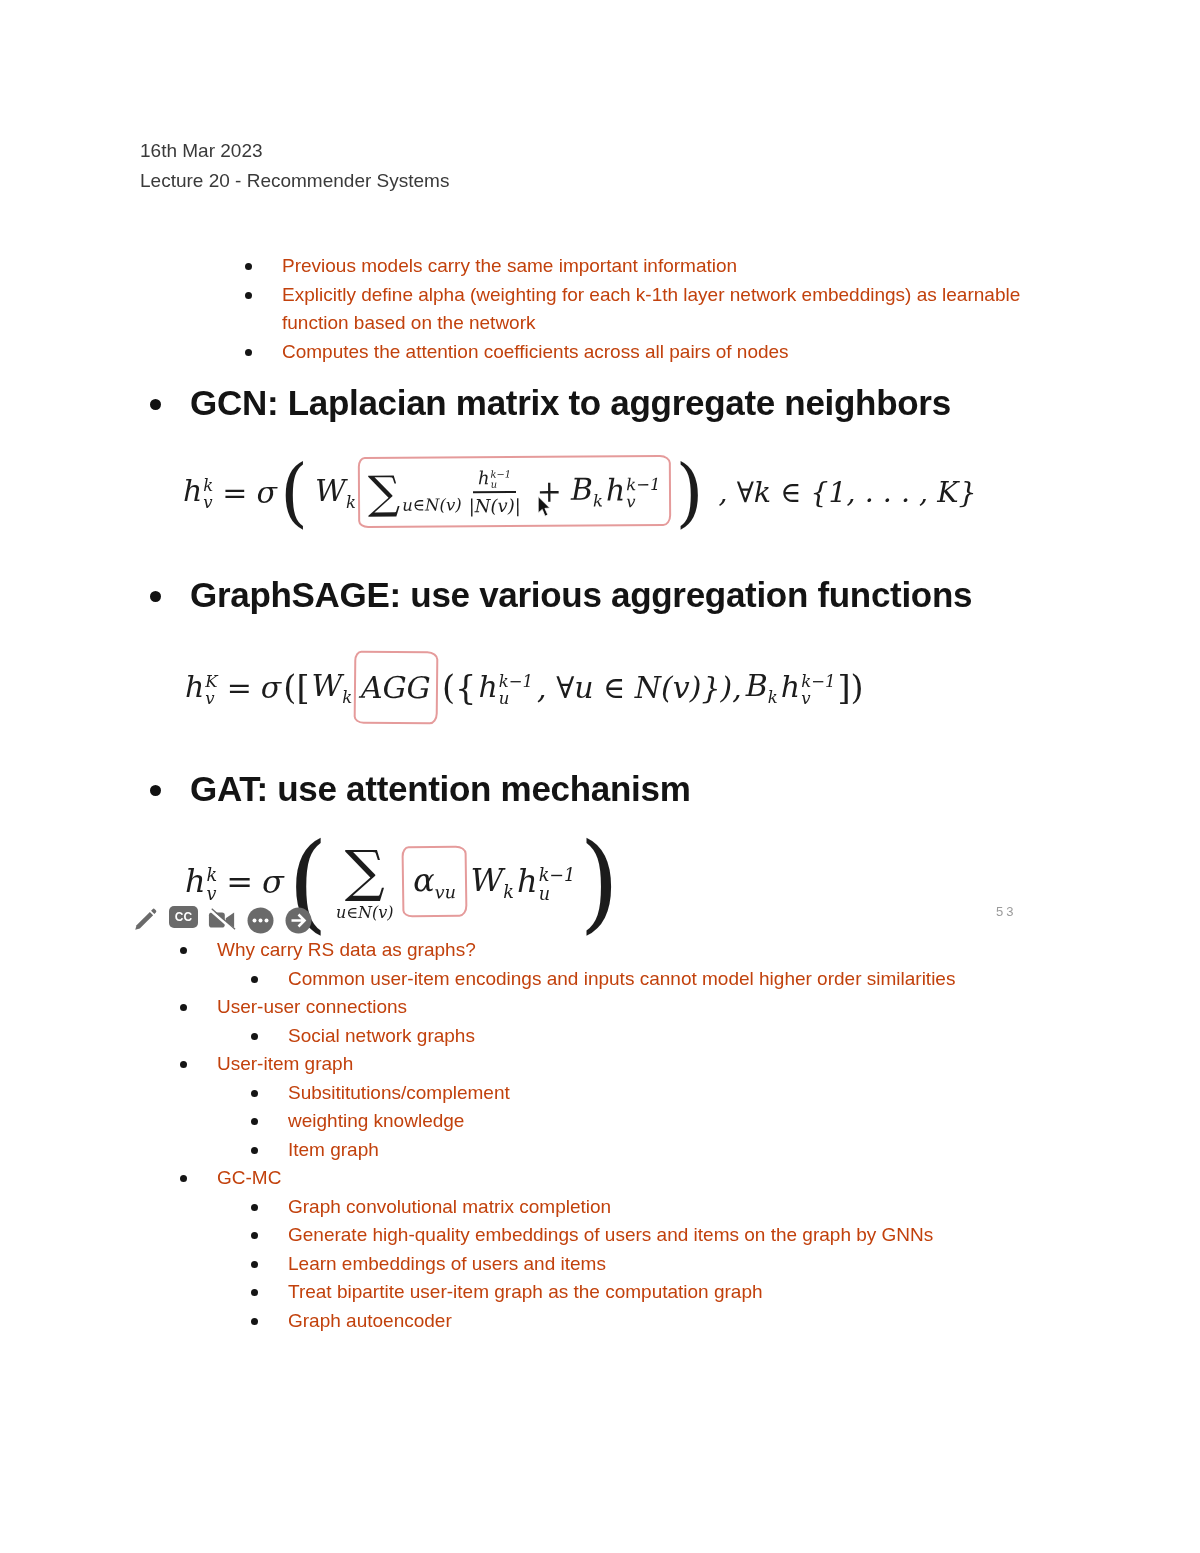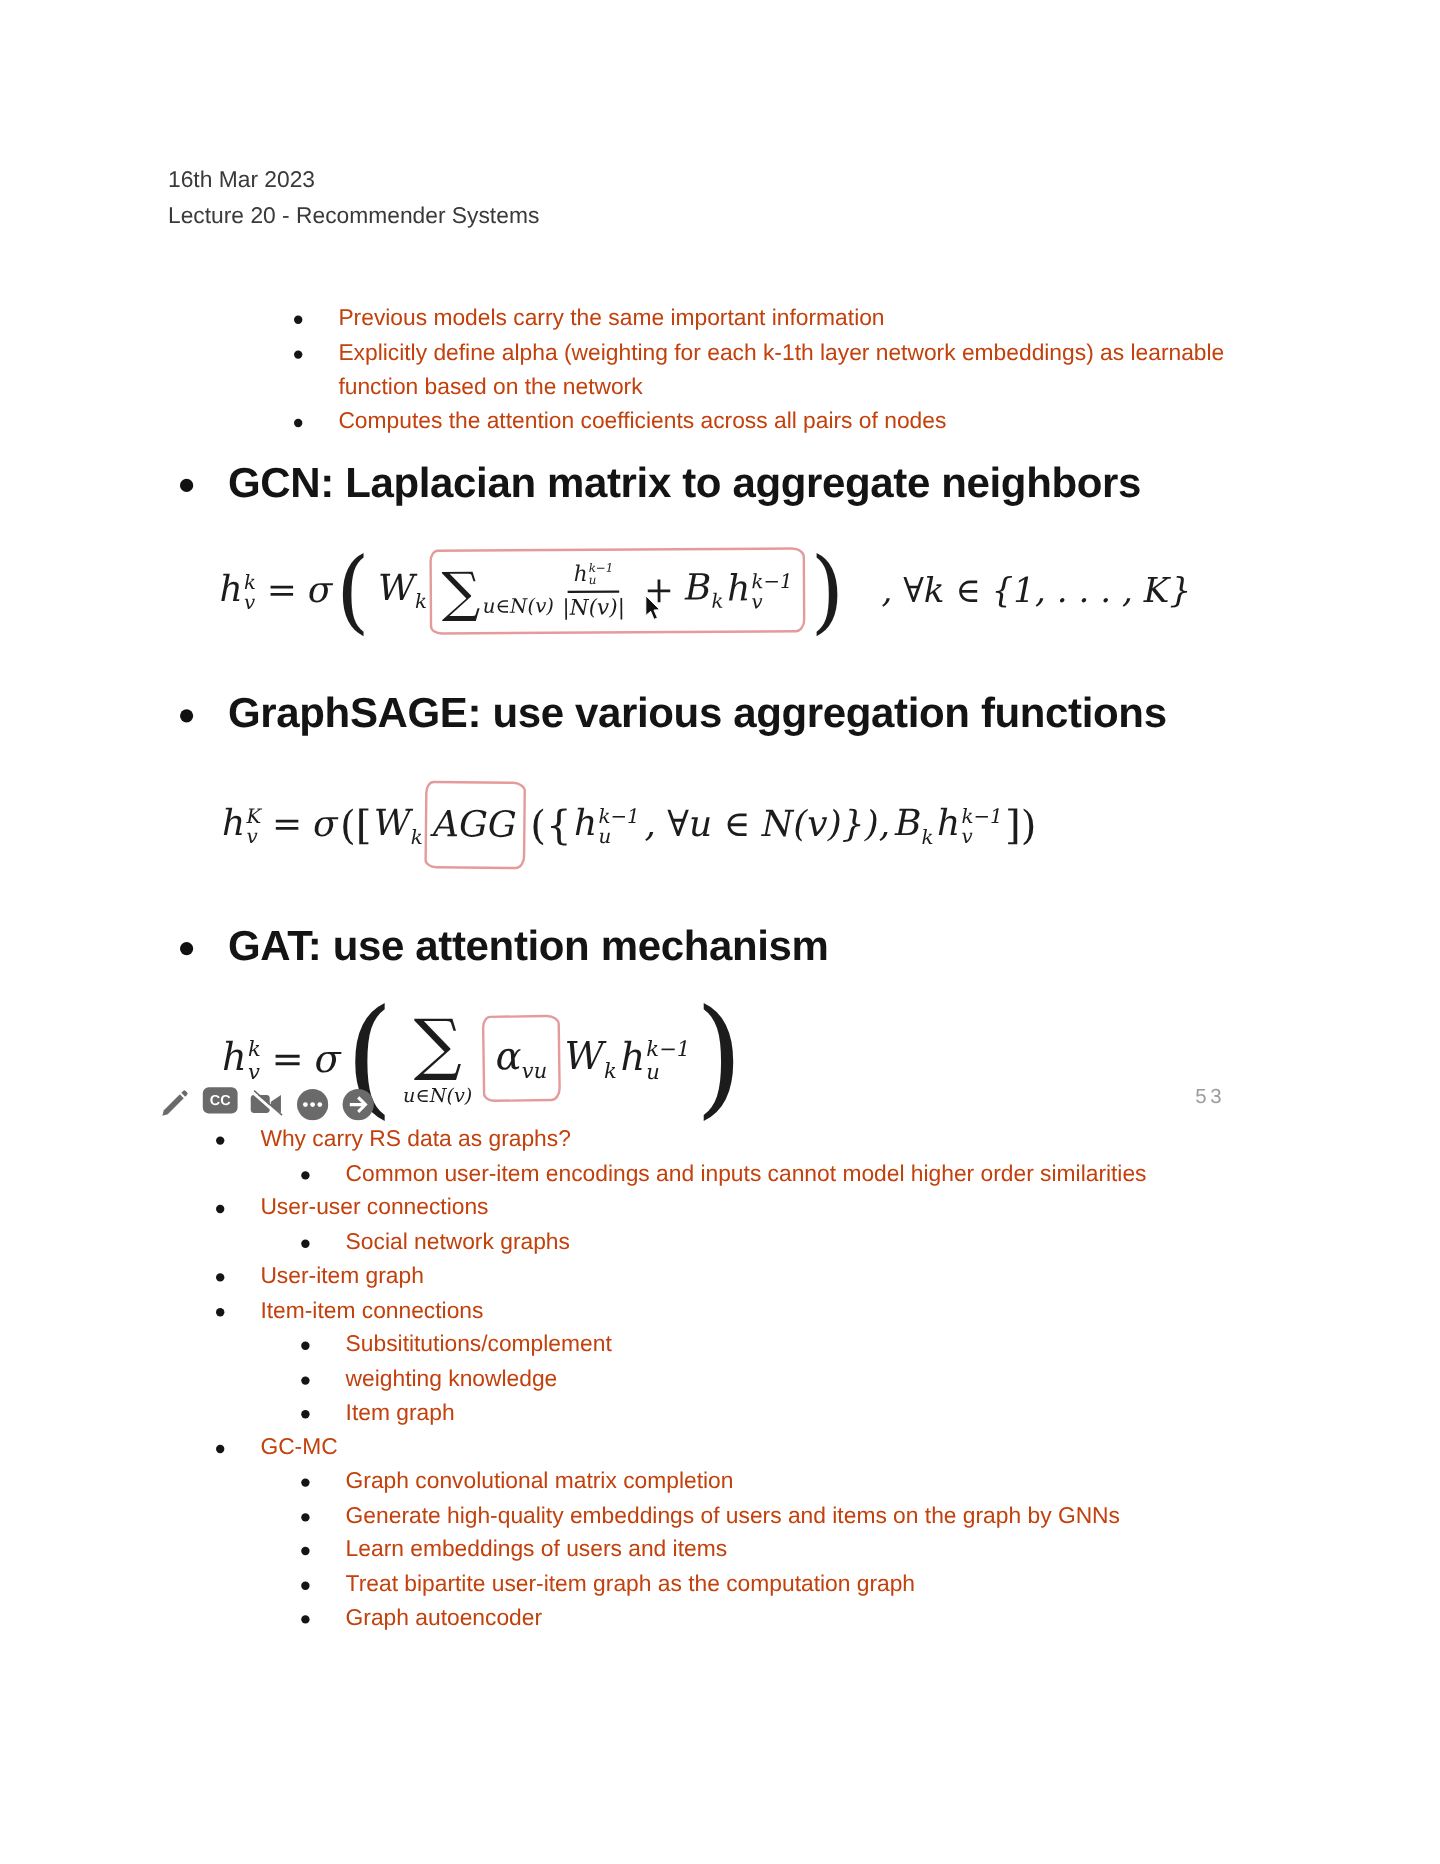--- a/index.html
+++ b/index.html
@@ -39,39 +39,39 @@
   .sumchar{font-size:1.5em;line-height:1;}
   .sumsub{font-size:0.55em;font-style:italic;position:relative;top:0.75em;margin-left:2px;}
   .sumcol{display:inline-flex;flex-direction:column;align-items:center;line-height:1;}
   .sumcol .sumsub2{font-size:0.5em;font-style:italic;position:static;margin-top:6px;}
   .frac{display:inline-flex;flex-direction:column;align-items:center;font-size:0.6em;margin:0 7px;}
   .frac .num{border-bottom:2px solid #1c1c1c;padding:0 5px 2px;}
   .frac .den{padding-top:2px;}
   .bigp{font-size:2.4em;line-height:0;transform:scaleY(1.05);margin:0 3px;font-weight:300;}
   .bigp3{font-size:3.2em;line-height:0;transform:scaleY(1.05);margin:0 4px;font-weight:300;}
   .bracket{font-size:1.12em;margin:0 2px;}
-  .tail{margin-left:28px;font-size:0.95em;}
+  .tail{margin-left:12px;font-size:0.95em;}
 
   
   .redbox{
     display:inline-flex;align-items:center;
     border:2px solid #e59b9b;border-radius:7px 11px 8px 10px / 10px 8px 11px 7px;
     transform:rotate(-0.35deg);
   }
   .redbox.gcn{padding:9px 8px;margin:0 2px;}
   .redbox.sage{padding:17px 5px;margin:16px 2px;transform:rotate(0.6deg);}
   .redbox.gat{padding:13px 9px;margin:0 4px;transform:rotate(-0.8deg);}
 
   
   .player{display:flex;gap:10px;}
   .picon{width:28px;height:28px;display:flex;align-items:center;justify-content:center;}
   .cc-badge{width:29px;height:22px;border-radius:5px;background:#6a6a6a;color:#fff;
     font-weight:700;font-size:12px;display:flex;align-items:center;justify-content:center;
     letter-spacing:0;}
-  .slide-number{font-size:17px;color:#9b9b9b;letter-spacing:3px;font-family:"Liberation Sans",sans-serif;}
+  .slide-number{font-size:13px;color:#9b9b9b;letter-spacing:3px;font-family:"Liberation Sans",sans-serif;}
 </style>
 </head>
 <body>
 
 <div class="abs" style="left:140px;top:136px;">
   <div class="header-line">16th Mar 2023</div>
   <div class="header-line">Lecture 20 - Recommender Systems</div>
 </div>
 
 <div class="abs" style="left:245px;top:252px;width:795px;">
@@ -233,24 +233,20 @@
       <span class="note-text">User-user connections</span>
     </div>
   <div class="note-row l2">
       <span class="dot"></span>
       <span class="note-text">Social network graphs</span>
     </div>
   <div class="note-row l1">
       <span class="dot"></span>
       <span class="note-text">User-item graph</span>
     </div>
-  <div class="note-row l1">
-      <span class="dot"></span>
-      <span class="note-text">Item-item connections</span>
-    </div>
   <div class="note-row l2">
       <span class="dot"></span>
       <span class="note-text">Subsititutions/complement</span>
     </div>
   <div class="note-row l2">
       <span class="dot"></span>
       <span class="note-text">weighting knowledge</span>
     </div>
   <div class="note-row l2">
       <span class="dot"></span>

